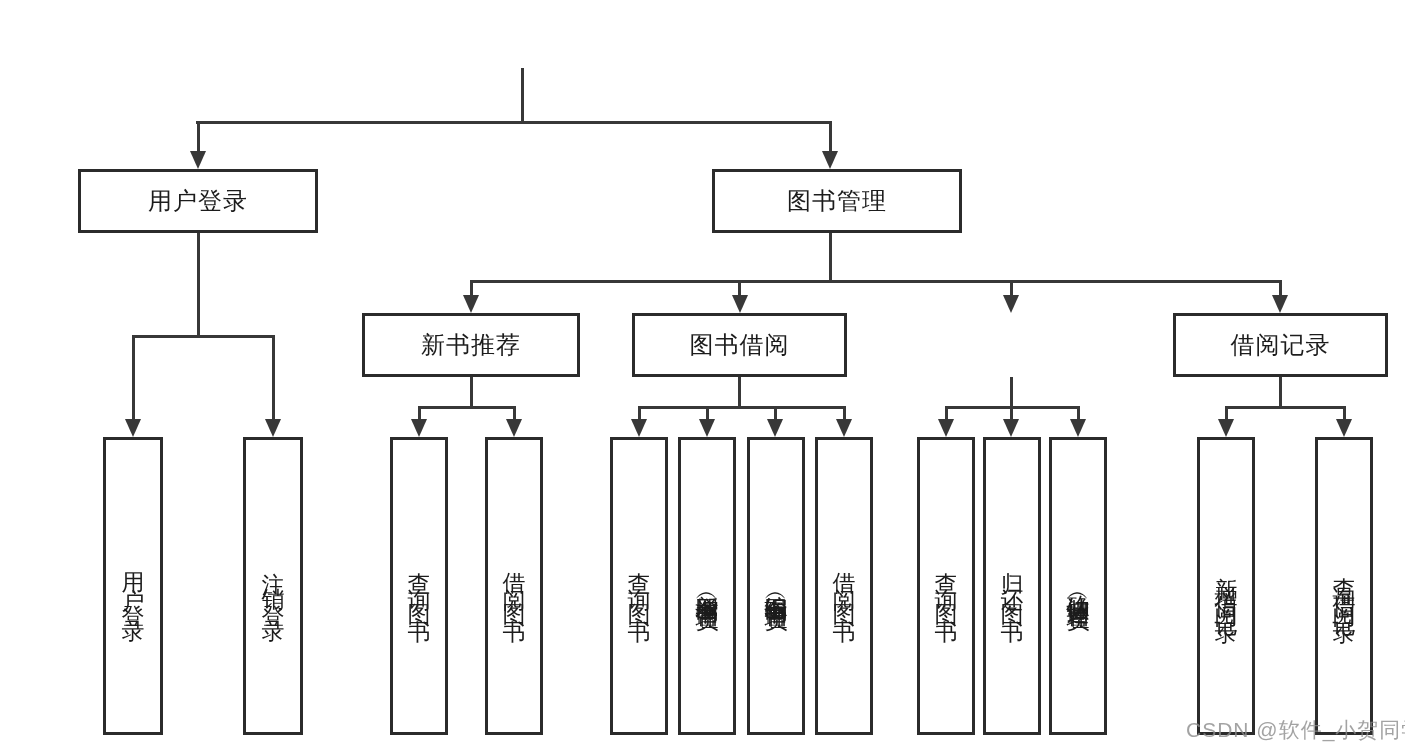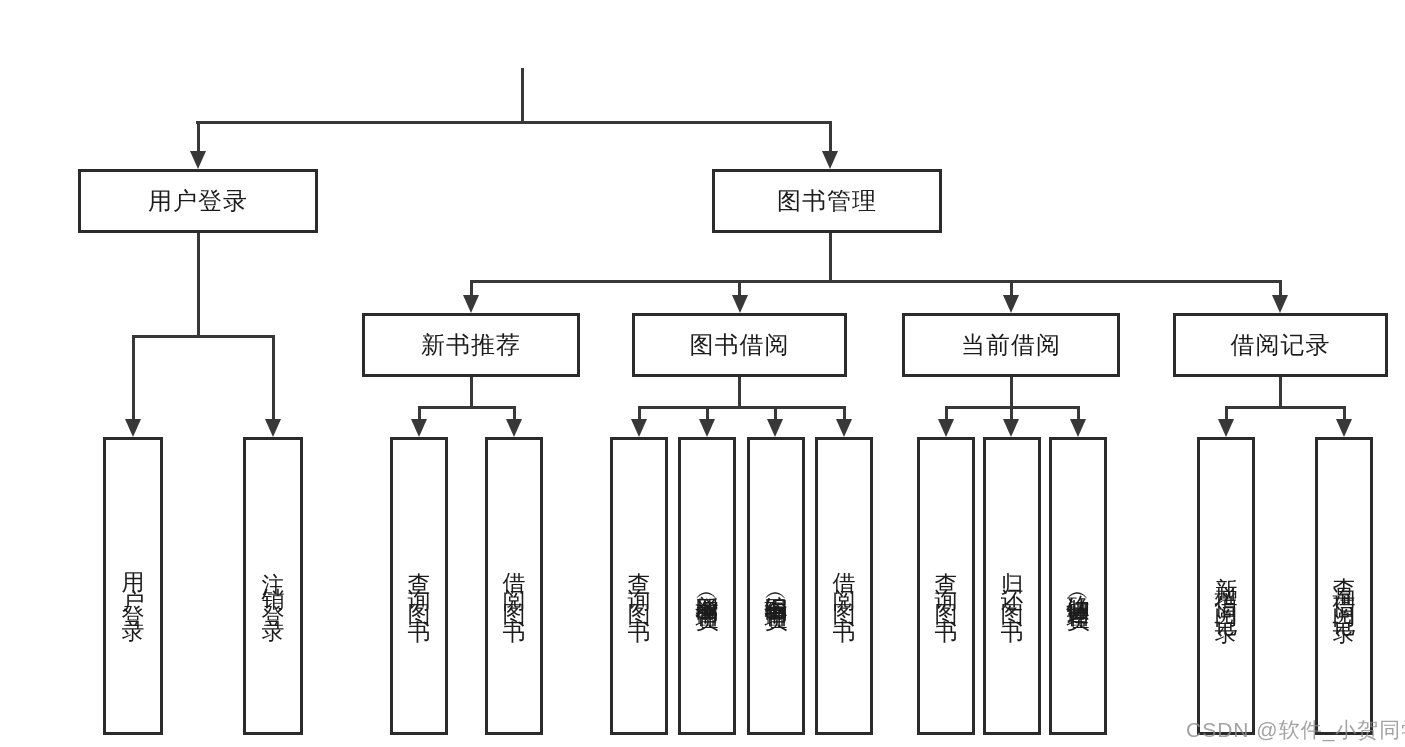--- a/index.html
+++ b/index.html
@@ -63,21 +63,21 @@
   <div class="vline" style="left:521px;top:68px;height:53px;"></div>
   <div class="hline" style="left:196px;top:121px;width:636px;"></div>
   <div class="vline" style="left:196.5px;top:121px;height:31px;"></div>
   <div class="arrowhead" style="left:190px;top:151px;"></div>
   <div class="vline" style="left:828.5px;top:121px;height:31px;"></div>
   <div class="arrowhead" style="left:822px;top:151px;"></div>
 
   <div class="node" style="left:78px;top:169px;width:240px;height:64px;">
     <span>用户登录</span>
   </div>
-  <div class="node" style="left:712px;top:169px;width:230px;height:64px;">
+  <div class="node" style="left:712px;top:169px;width:250px;height:64px;">
     <span>图书管理</span>
   </div>
 
   <div class="vline" style="left:196.5px;top:233px;height:102px;"></div>
   <div class="hline" style="left:131.5px;top:335px;width:143px;"></div>
   <div class="vline" style="left:131.5px;top:335px;height:85px;"></div>
   <div class="arrowhead" style="left:125px;top:419px;"></div>
   <div class="vline" style="left:271.5px;top:335px;height:85px;"></div>
   <div class="arrowhead" style="left:265px;top:419px;"></div>
 
@@ -90,23 +90,20 @@
   <div class="vline" style="left:1009.5px;top:280px;height:16px;"></div>
   <div class="arrowhead" style="left:1003px;top:295px;"></div>
   <div class="vline" style="left:1278.5px;top:280px;height:16px;"></div>
   <div class="arrowhead" style="left:1272px;top:295px;"></div>
 
   <div class="node" style="left:362px;top:313px;width:218px;height:64px;">
     <span>新书推荐</span>
   </div>
   <div class="node" style="left:632px;top:313px;width:215px;height:64px;">
     <span>图书借阅</span>
-  </div>
-  <div class="node" style="left:902px;top:313px;width:218px;height:64px;">
-    <span>当前借阅</span>
   </div>
   <div class="node" style="left:1173px;top:313px;width:215px;height:64px;">
     <span>借阅记录</span>
   </div>
 
   <div class="vline" style="left:469.5px;top:377px;height:29px;"></div>
   <div class="hline" style="left:417.5px;top:406px;width:98px;"></div>
   <div class="vline" style="left:417.5px;top:406px;height:14px;"></div>
   <div class="arrowhead" style="left:411px;top:419px;"></div>
   <div class="vline" style="left:512.5px;top:406px;height:14px;"></div>

